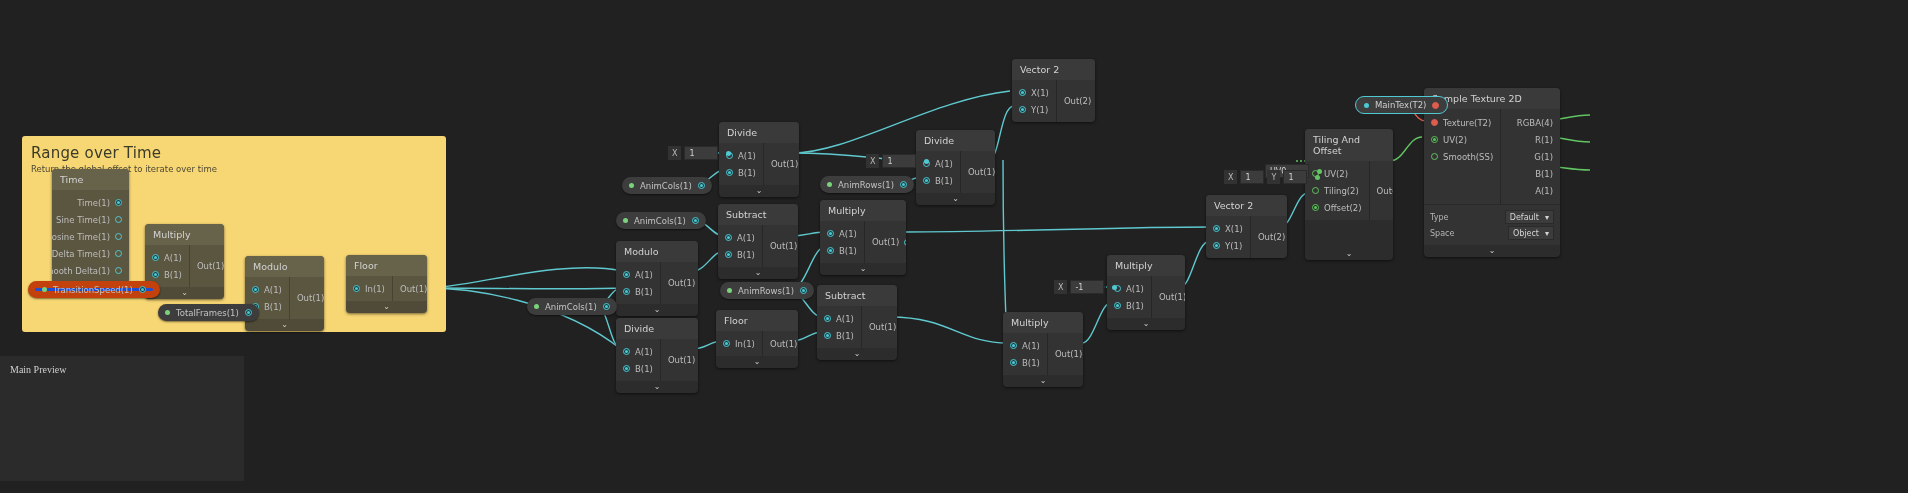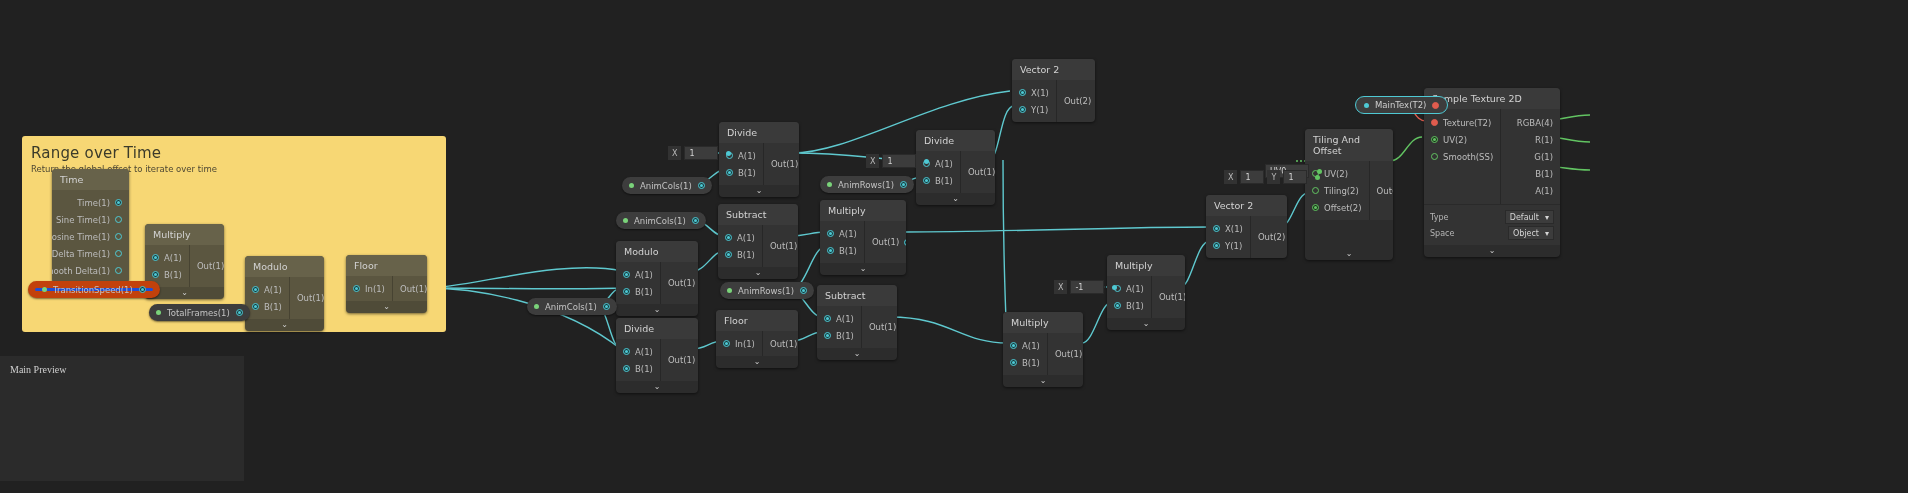--- a/index.html
+++ b/index.html
@@ -633,21 +633,21 @@
         <span class="chev">⌄</span>
       </div>
   </div>
 
   <div class="pill sel" style="left:28px; top:281px;">
     <span class="pdot"></span>
     <span>TransitionSpeed(1)</span>
     <span class="dot filled"></span>
   </div>
 
-  <div class="pill" style="left:149px; top:304px;">
+  <div class="pill" style="left:158px; top:304px;">
     <span class="pdot"></span>
     <span>TotalFrames(1)</span>
     <span class="dot filled"></span>
   </div>
 
   <div class="pill" style="left:622px; top:177px;">
     <span class="pdot"></span>
     <span>AnimCols(1)</span>
     <span class="dot filled"></span>
   </div>

